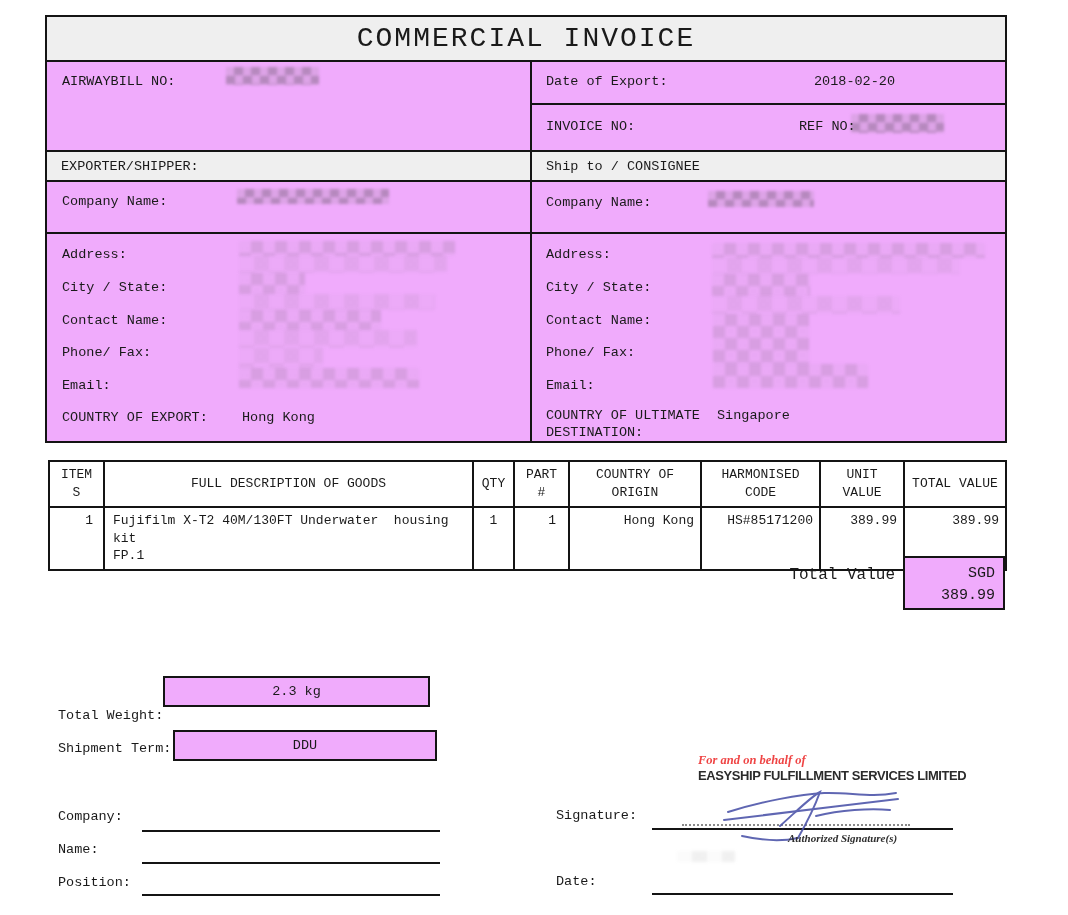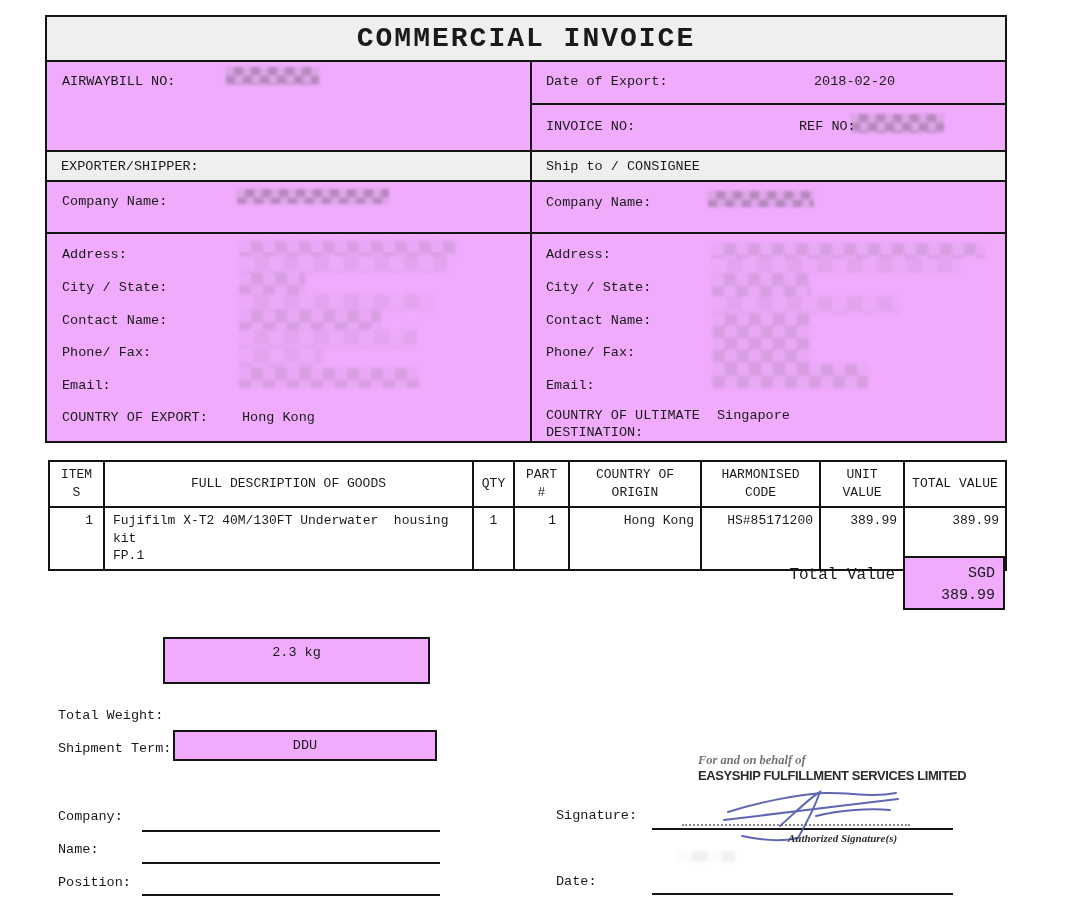--- a/index.html
+++ b/index.html
@@ -7,21 +7,21 @@
     position:relative;width:1068px;height:915px;background:#ffffff;
     font-family:"Liberation Mono","DejaVu Sans Mono",monospace;
     color:#1a1a1a;overflow:hidden;
   }
   .abs{position:absolute;}
   .box{position:absolute;border:2px solid #141414;box-sizing:border-box;background:#f0abfc;}
   .gray{background:#efefef;}
   .lbl{font-size:13.5px;white-space:nowrap;}
   .val{font-size:13.5px;white-space:nowrap;}
   .title{
-    font-size:28px;font-weight:bold;letter-spacing:2px;text-align:center;
+    font-size:28px;font-weight:normal;letter-spacing:2px;text-align:center;
     width:100%;line-height:43px;
   }
   .sechdr{font-size:13.5px;padding:7px 0 0 14px;}
   
   .px{position:absolute;filter:blur(1.4px);border-radius:1px;
     background:repeating-conic-gradient(rgba(90,90,90,.16) 0% 25%, rgba(140,140,140,.06) 0% 50%);
     background-size:24px 24px;}
   .px.dark{background:repeating-conic-gradient(rgba(70,70,70,.34) 0% 25%, rgba(120,120,120,.16) 0% 50%);
     background-size:17px 17px;}
   .px.light{background:repeating-conic-gradient(rgba(110,110,110,.10) 0% 25%, rgba(150,150,150,.04) 0% 50%);
@@ -37,21 +37,21 @@
   }
   table.items th{height:46px;text-align:center;vertical-align:middle;line-height:1.35;}
   table.items td{height:45px;vertical-align:top;line-height:1.35;}
   .ta-r{text-align:right;}
   .ta-c{text-align:center;}
   .ta-l{text-align:left;}
   .pre{white-space:pre-wrap;}
   .line{position:absolute;border-top:2px solid #141414;}
   .dotline{position:absolute;border-top:2px dotted #8a8a8a;}
   .stamp1{font-family:"Liberation Serif","DejaVu Serif",serif;font-style:italic;font-weight:bold;
-    font-size:12.5px;color:#737373;white-space:nowrap;}
+    font-size:12.5px;color:#ef4444;white-space:nowrap;}
   .stamp2{font-family:"Liberation Sans","DejaVu Sans",sans-serif;font-weight:bold;
     font-size:13.5px;color:#2b2b2b;letter-spacing:-0.4px;white-space:nowrap;transform:scaleX(0.96);transform-origin:left;}
   .authsig{font-family:"Liberation Serif","DejaVu Serif",serif;font-style:italic;font-weight:bold;
     font-size:11px;color:#2e2e2e;white-space:nowrap;}
   .totlbl{font-size:16px;white-space:nowrap;}
   .sgdbox{line-height:1.45;font-size:15px;text-align:right;padding:5px 8px 0 4px;}
 </style>
 </head>
 <body>
 
@@ -163,21 +163,21 @@
   </tbody>
     </table>
 
   <div class="abs totlbl" style="left:700px;top:566px;width:195px;text-align:right;">Total Value</div>
   <div class="box sgdbox" style="left:903px;top:556px;width:102px;height:54px;">
     <div>SGD</div>
     <div>389.99</div>
   </div>
 
   <div class="lbl abs" style="left:58px;top:708px;">Total Weight:</div>
-  <div class="box" style="left:163px;top:637px;width:267px;height:47px;">
+  <div class="box" style="left:163px;top:676px;width:267px;height:31px;">
     <div class="val" style="text-align:center;line-height:27px;">2.3 kg</div>
   </div>
   <div class="lbl abs" style="left:58px;top:741px;">Shipment Term:</div>
   <div class="box" style="left:173px;top:730px;width:264px;height:31px;">
     <div class="val" style="text-align:center;line-height:27px;">DDU</div>
   </div>
 
   <div class="lbl abs" style="left:58px;top:809px;">Company:</div>
   <div class="line" style="left:142px;top:830px;width:298px;"></div>
   <div class="lbl abs" style="left:58px;top:842px;">Name:</div>

